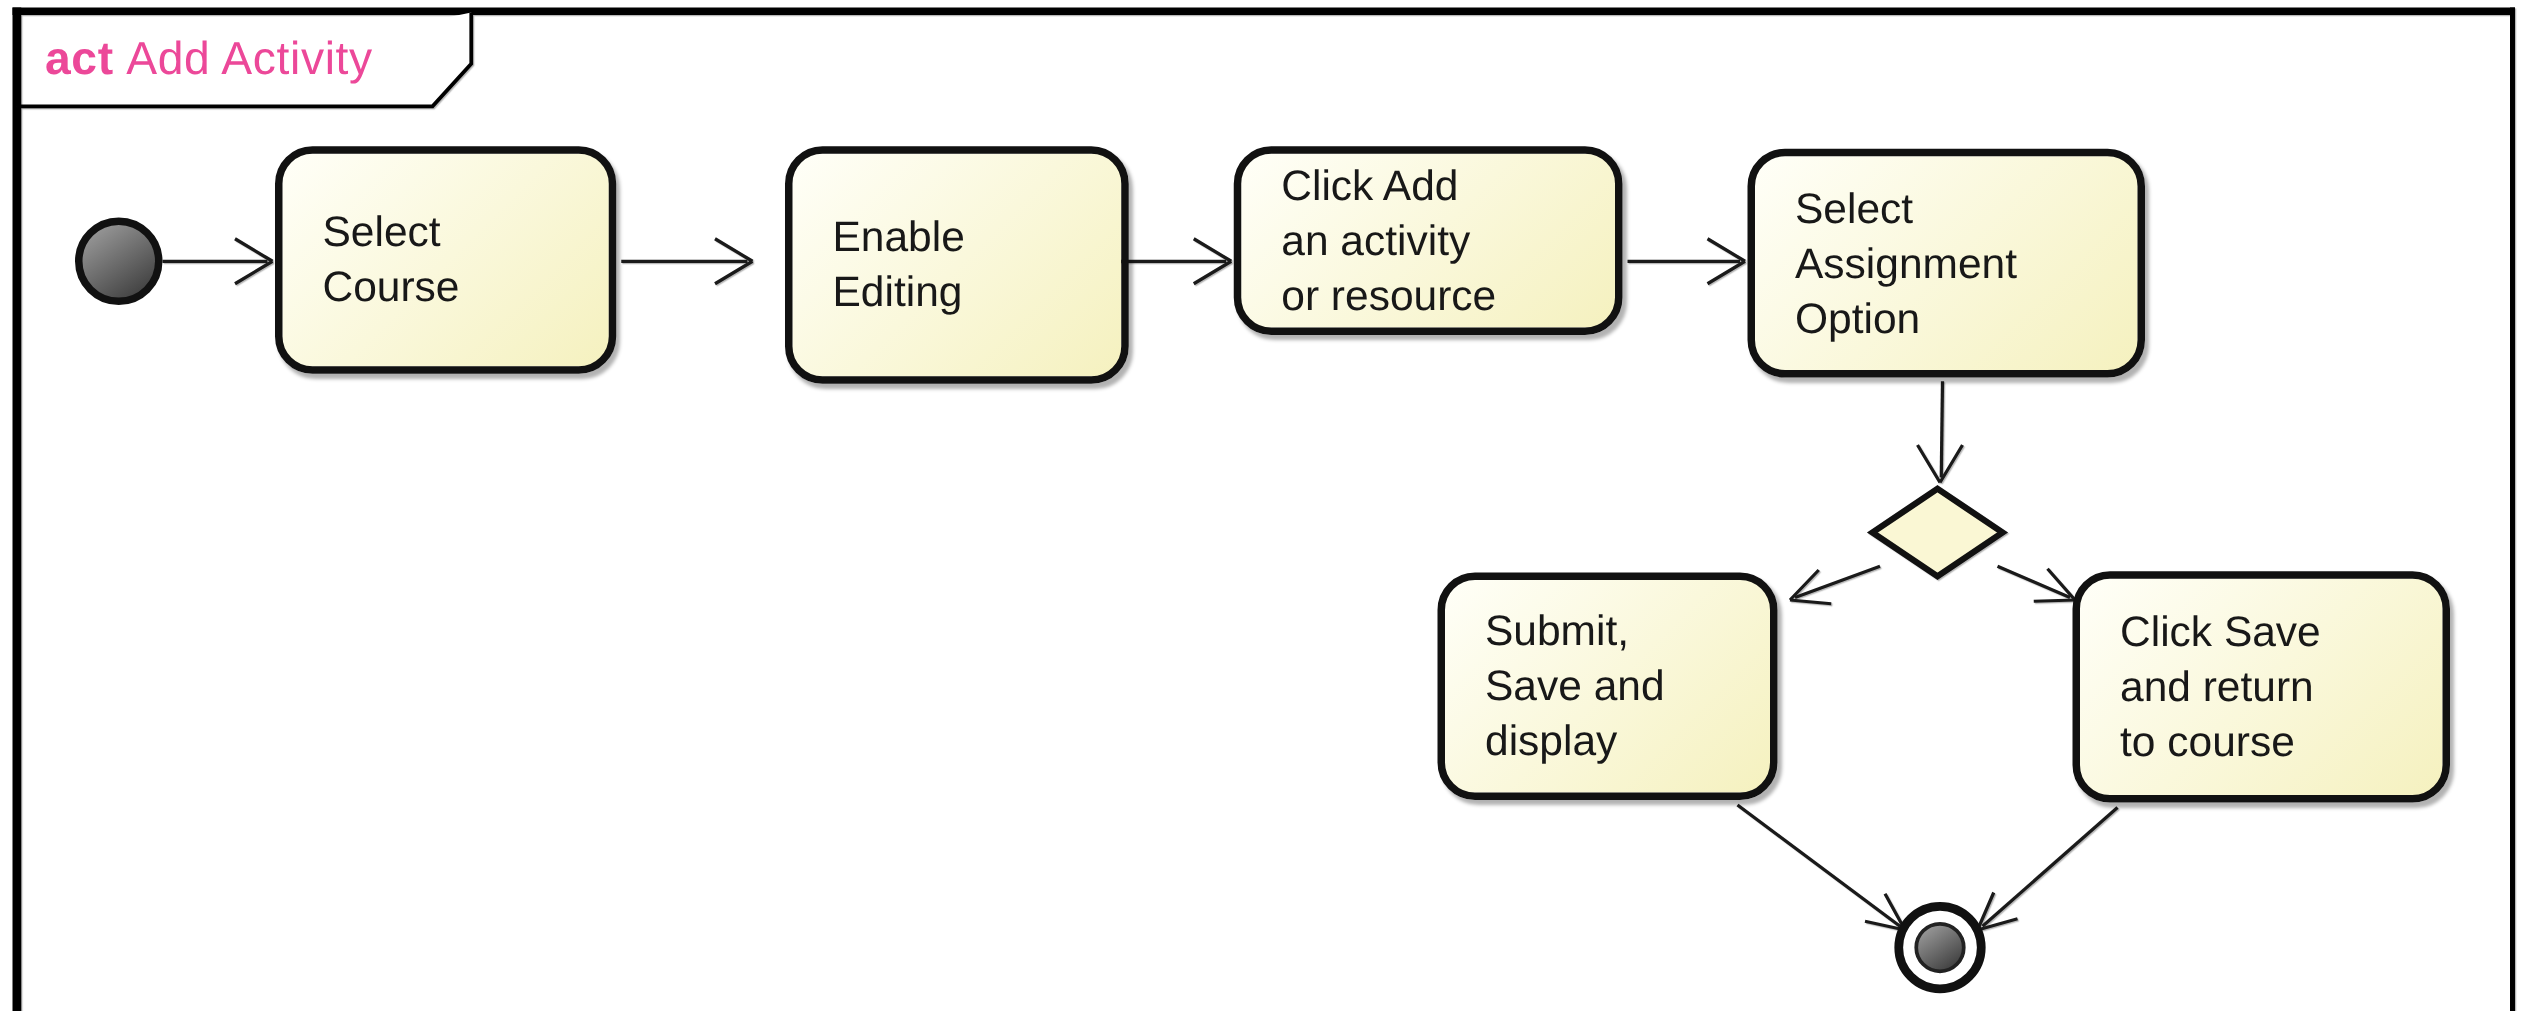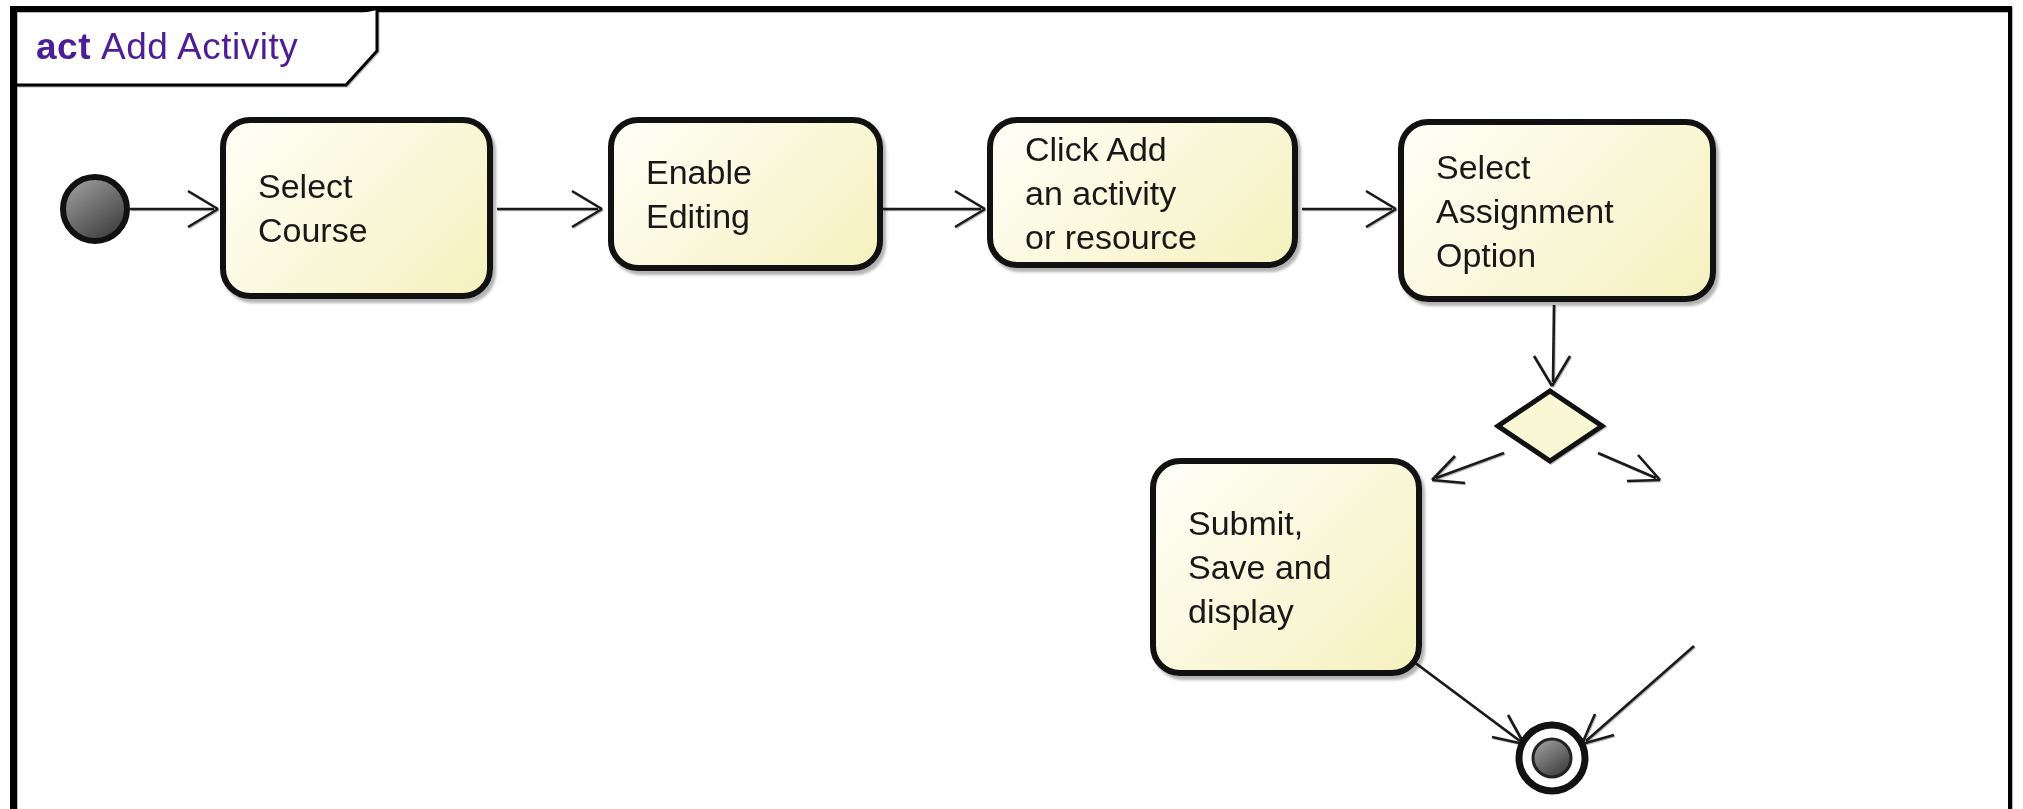--- a/index.html
+++ b/index.html
@@ -45,21 +45,21 @@
     padding-left:32px;
     font-size:34px;
     line-height:44px;
     color:var(--text-color);
     white-space:pre-line;
   }
   #frame-title{
     position:absolute;
     left:36px;top:26px;
     font-size:37px;
-    color:#4c1d95;
+    color:#ec4899;
     letter-spacing:0.5px;
   }
   #frame-title .kw{font-weight:bold;margin-right:10px;}
 </style>
 </head>
 <body>
 
 <div id="stage">
 
   <svg class="layer" width="2023" height="809" viewBox="0 0 2023 809">
@@ -132,37 +132,42 @@
 
   <div id="frame-title">
     <span class="kw">act</span><span>Add Activity</span>
   </div>
 
   <div class="action-node" style="left:220px;top:117px;width:273px;height:182px;">
     <div class="action-label">Select
 Course</div>
   </div>
 
-  <div class="action-node" style="left:608px;top:117px;width:275px;height:154px;">
+  <div class="action-node" style="left:628px;top:117px;width:275px;height:190px;">
     <div class="action-label">Enable
 Editing</div>
   </div>
 
   <div class="action-node" style="left:987px;top:117px;width:311px;height:151px;">
     <div class="action-label">Click Add
 an activity
 or resource</div>
   </div>
 
   <div class="action-node" style="left:1398px;top:119px;width:318px;height:183px;">
     <div class="action-label">Select
 Assignment
 Option</div>
   </div>
 
-  <div class="action-node" style="left:1150px;top:458px;width:272px;height:218px;">
+  <div class="action-node" style="left:1150px;top:458px;width:272px;height:182px;">
     <div class="action-label">Submit,
 Save and
 display</div>
   </div>
 
+  <div class="action-node" style="left:1658px;top:457px;width:302px;height:185px;">
+    <div class="action-label">Click Save
+and return
+to course</div>
+  </div>
 
 </div>
 
 </body></html>

